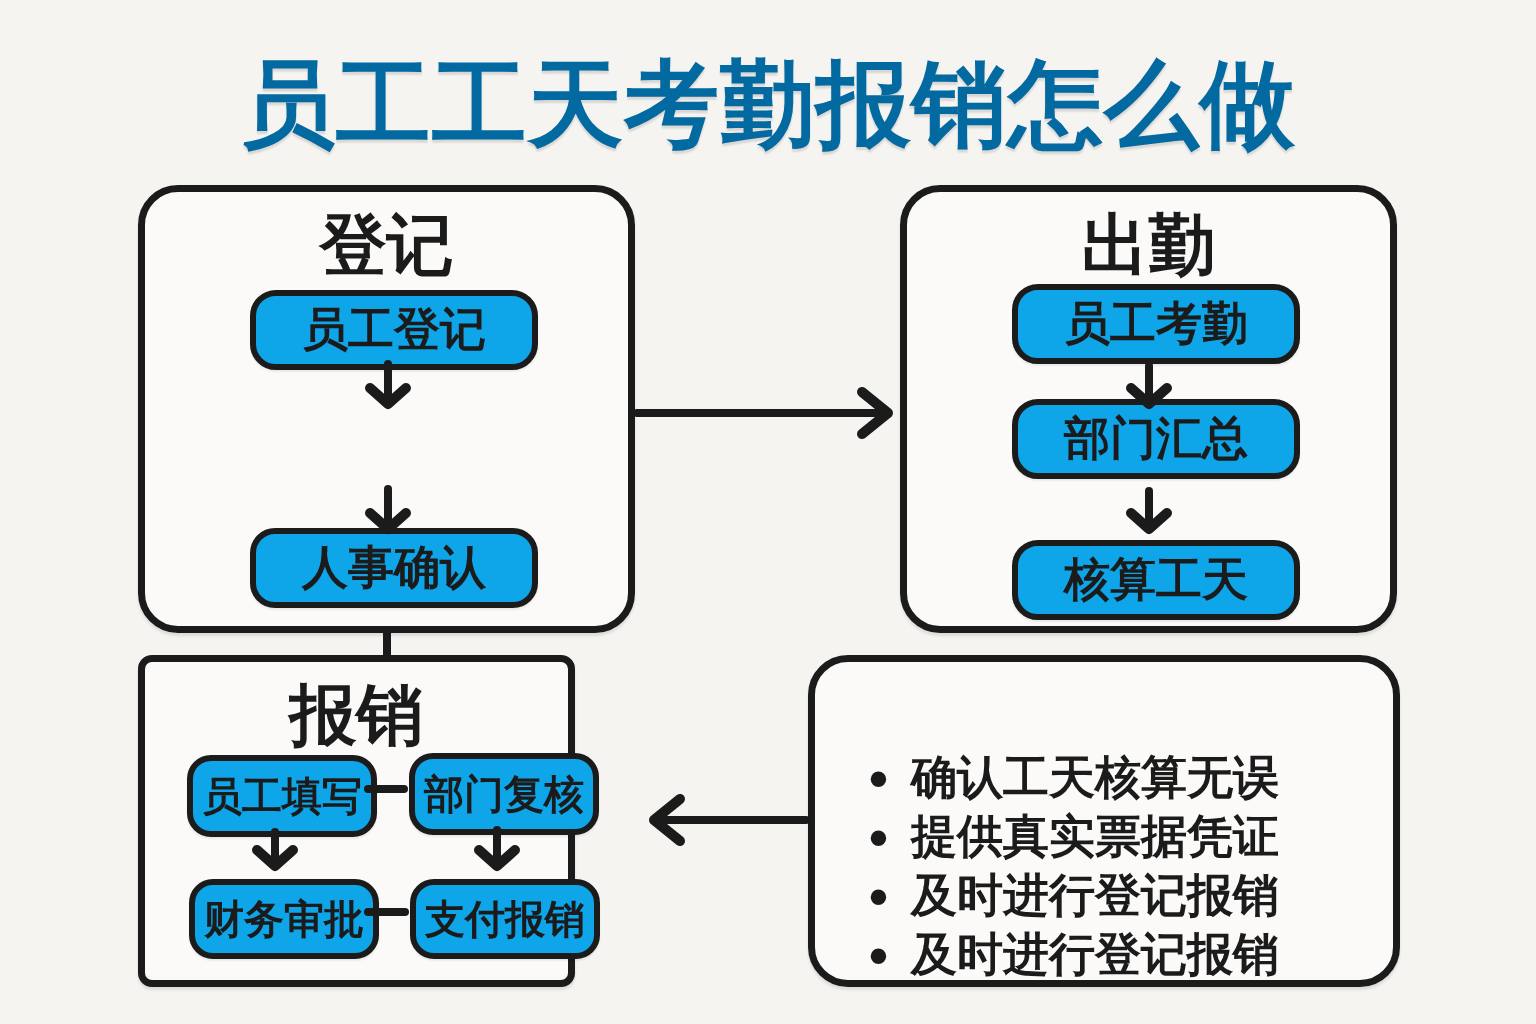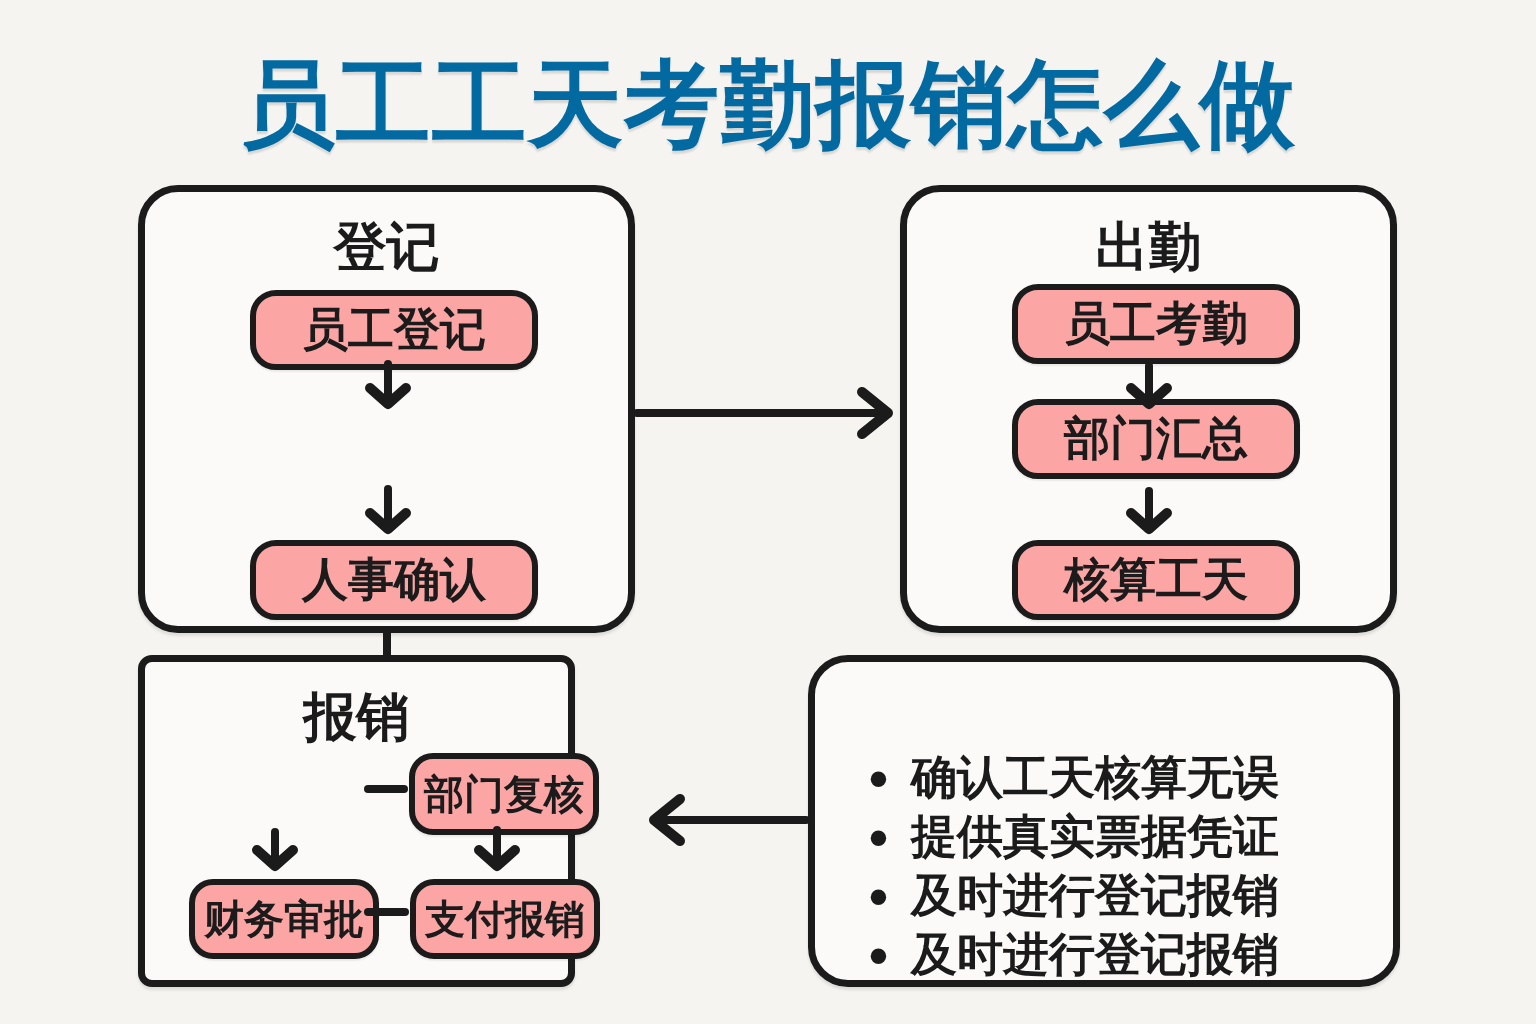--- a/index.html
+++ b/index.html
@@ -40,45 +40,45 @@
     box-shadow: 0 3px 3px rgba(0,0,0,0.10);
   }
   #panel-register   { left: 138px; top: 185px; width: 497px; height: 448px; }
   #panel-attendance { left: 900px; top: 185px; width: 497px; height: 448px; }
   #panel-reimburse  { left: 138px; top: 655px; width: 437px; height: 332px; border-radius: 14px; }
   #panel-notes      { left: 808px; top: 655px; width: 592px; height: 332px; }
 
   .panel-title {
     position: absolute;
     left: 0; right: 0;
-    top: 20px;
+    top: 8px;
     text-align: center;
-    font-size: 53px;
+    font-size: 67px;
     font-weight: 900;
     white-space: nowrap;
   }
   #panel-notes .panel-title { font-size: 52px; top: 22px; }
 
   .node {
     position: absolute;
     box-sizing: border-box;
-    background: #fca5a5;
+    background: #0ea5e9;
     border: 6px solid #1b1b1b;
     border-radius: 26px;
     display: flex;
     align-items: center;
     justify-content: center;
     font-weight: 900;
     white-space: nowrap;
     box-shadow: 0 2px 2px rgba(0,0,0,0.07);
   }
   .node-lg { left: 105px; width: 288px; height: 80px; font-size: 46px; }
   #node-reg-0 { top: 98px; }
   #node-reg-1 { top: 223px; }
-  #node-reg-2 { top: 348px; }
+  #node-reg-2 { top: 336px; border-radius: 25px; }
   #node-att-0 { top: 92px; }
   #node-att-1 { top: 207px; }
   #node-att-2 { top: 348px; }
 
   .node-sm { width: 190px; height: 82px; font-size: 40px; border-radius: 24px; }
   #node-rei-0 { left: 42px;  top: 93px;  }
   #node-rei-1 { left: 264px; top: 91px;  }
   #node-rei-2 { left: 44px;  top: 217px; height: 80px; }
   #node-rei-3 { left: 265px; top: 217px; height: 80px; }
 
@@ -131,20 +131,21 @@
 
   <section class="panel" id="panel-attendance">
     <div class="panel-title">出勤</div>
     <div class="node node-lg" id="node-att-0">员工考勤</div>
     <div class="node node-lg" id="node-att-1">部门汇总</div>
     <div class="node node-lg" id="node-att-2">核算工天</div>
   </section>
 
   <section class="panel" id="panel-reimburse">
     <div class="panel-title">报销</div>
+    <div class="node node-sm" id="node-rei-0">员工填写</div>
     <div class="node node-sm" id="node-rei-1">部门复核</div>
     <div class="node node-sm" id="node-rei-2">财务审批</div>
     <div class="node node-sm" id="node-rei-3">支付报销</div>
   </section>
 
   <section class="panel" id="panel-notes">
     <div class="notes-list">
       <div class="note-row">
         <span class="bullet-dot">•</span>
         <span>确认工天核算无误</span>

